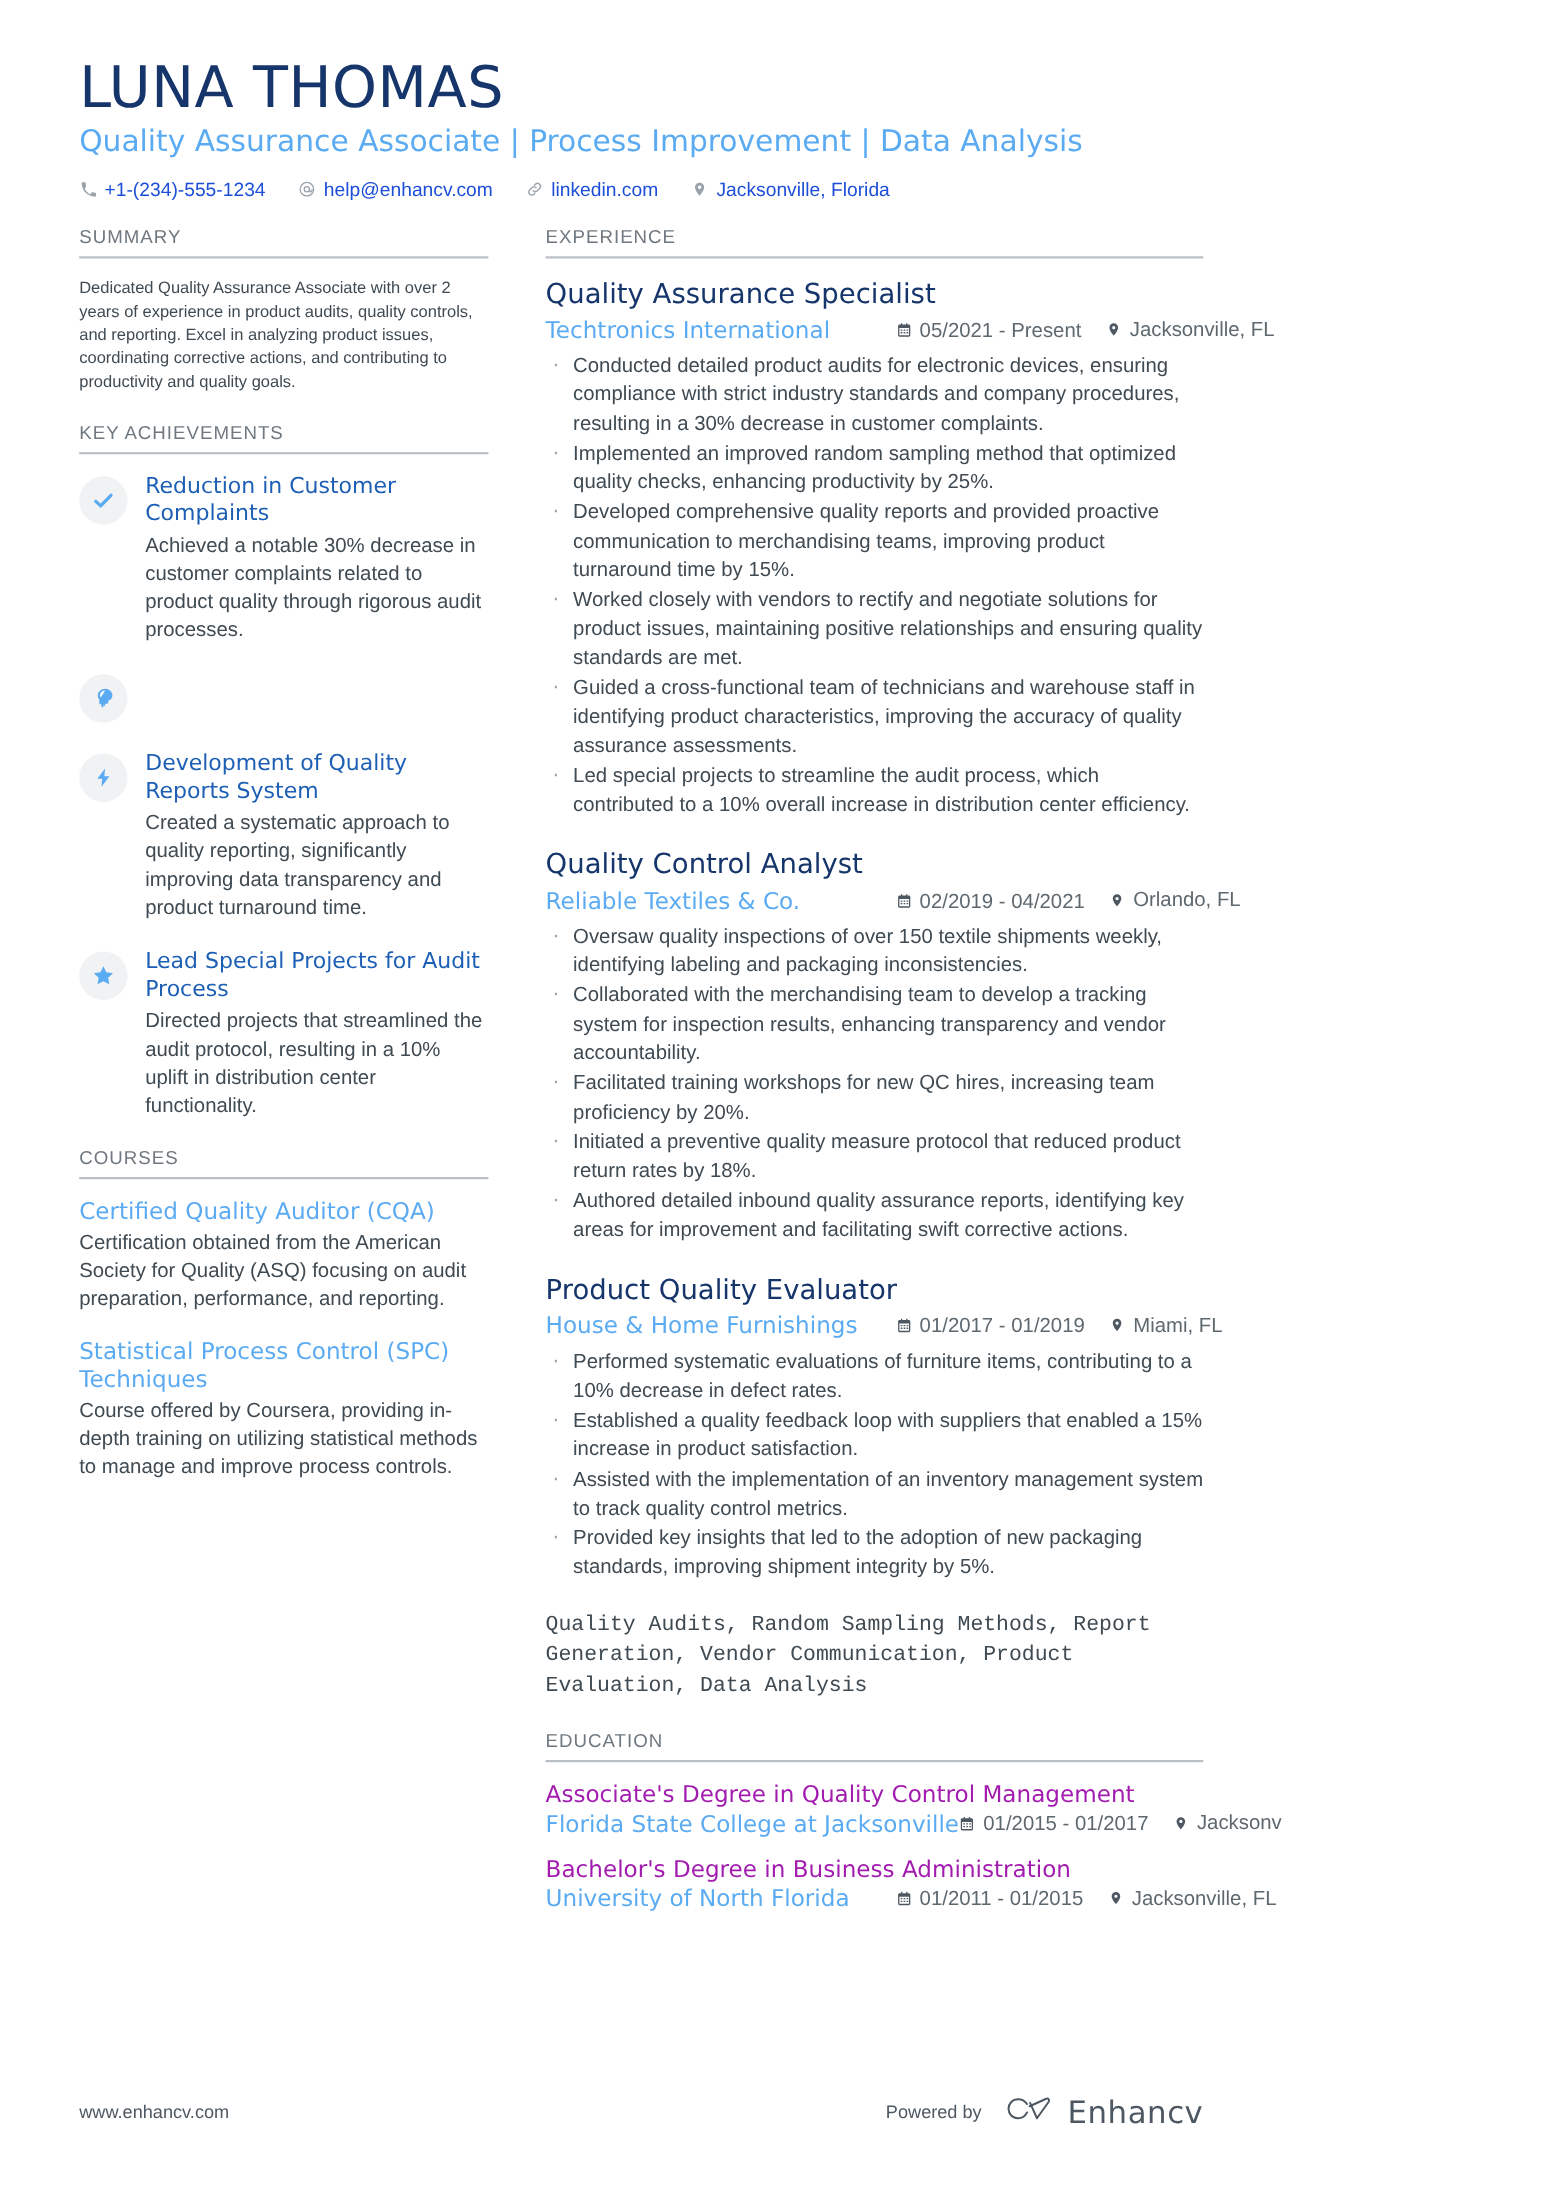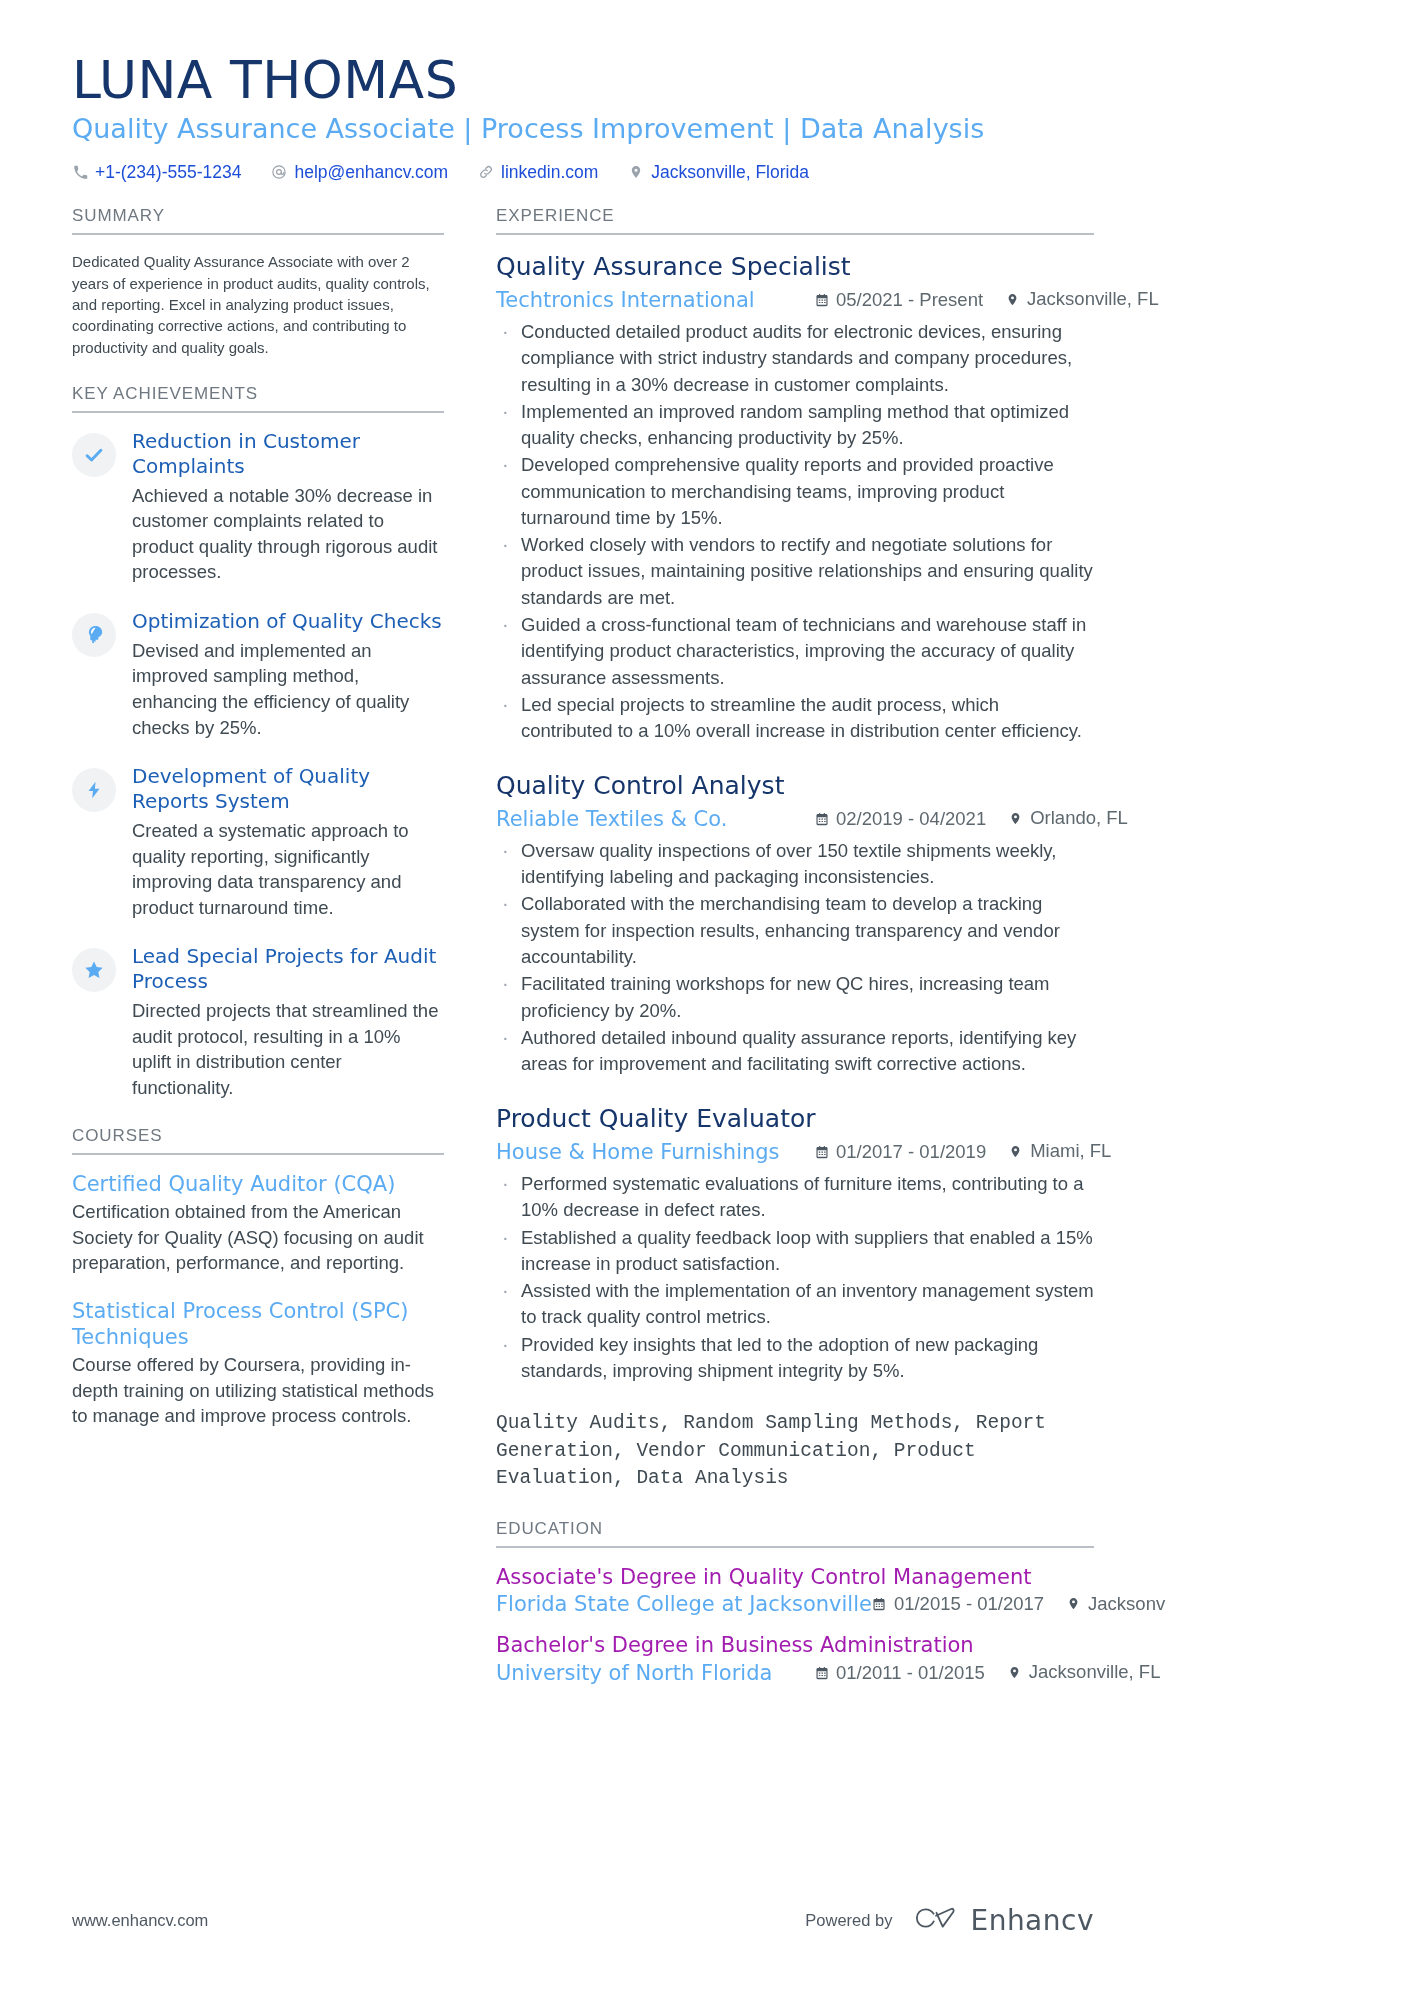--- a/index.html
+++ b/index.html
@@ -355,24 +355,20 @@
 
         <div class="ach">
           <div class="ach-badge">
             <span>
               <svg width="21" height="21" viewBox="0 0 24 24" fill="currentColor">
                   <path d="M20.8 9.4c0-3.9-3.4-7-7.6-7C9 2.4 5.6 5.5 5.6 9.4c0 1.6.6 3 1.6 4.2v4.1c0 .5.4.9.9.9h1.2v2.2c0 .5.4.9.9.9h1.5l-.6-2.3 2.1 1.1v-2.6h2.3c.5 0 .9-.4.9-.9v-2c2.6-.9 4.4-3 4.4-5.6z"></path>
                   <path d="M13.2 4.3c-2.9 0-5.2 2.2-5.2 4.9 0 .9.2 1.7.7 2.4l4.5-7.3z" fill="#ffffff"></path>
                 </svg>
             </span>
           </div>
-          <div class="ach-body">
-            <div class="ach-title">Optimization of Quality Checks</div>
-            <div class="ach-desc">Devised and implemented an improved sampling method, enhancing the efficiency of quality checks by 25%.</div>
-          </div>
         </div>
 
         <div class="ach">
           <div class="ach-badge">
             <span>
               <svg width="20" height="20" viewBox="0 0 24 24" fill="currentColor">
                   <path d="M13.8 2L5.4 13.2h5.3L9.9 22l8.7-11.5h-5.5z"></path>
                 </svg>
             </span>
           </div>
@@ -467,20 +463,21 @@
                     <path d="M12 1.8c-4 0-7.2 3.2-7.2 7.2 0 5.4 7.2 13.2 7.2 13.2s7.2-7.8 7.2-13.2c0-4-3.2-7.2-7.2-7.2zm0 9.9a2.7 2.7 0 1 1 0-5.4 2.7 2.7 0 0 1 0 5.4z"></path>
                   </svg>
               </span>
               <span>Orlando, FL</span>
             </span>
           </div>
           <ul class="bullets">
             <li>Oversaw quality inspections of over 150 textile shipments weekly, identifying labeling and packaging inconsistencies.</li>
             <li>Collaborated with the merchandising team to develop a tracking system for inspection results, enhancing transparency and vendor accountability.</li>
             <li>Facilitated training workshops for new QC hires, increasing team proficiency by 20%.</li>
+            <li>Initiated a preventive quality measure protocol that reduced product return rates by 18%.</li>
             <li>Authored detailed inbound quality assurance reports, identifying key areas for improvement and facilitating swift corrective actions.</li>
           </ul>
         </div>
 
         <div class="job">
           <div class="job-title">Product Quality Evaluator</div>
           <div class="job-meta">
             <span class="job-company">House &amp; Home Furnishings</span>
             <span class="meta-chip">
               <span class="ic">

